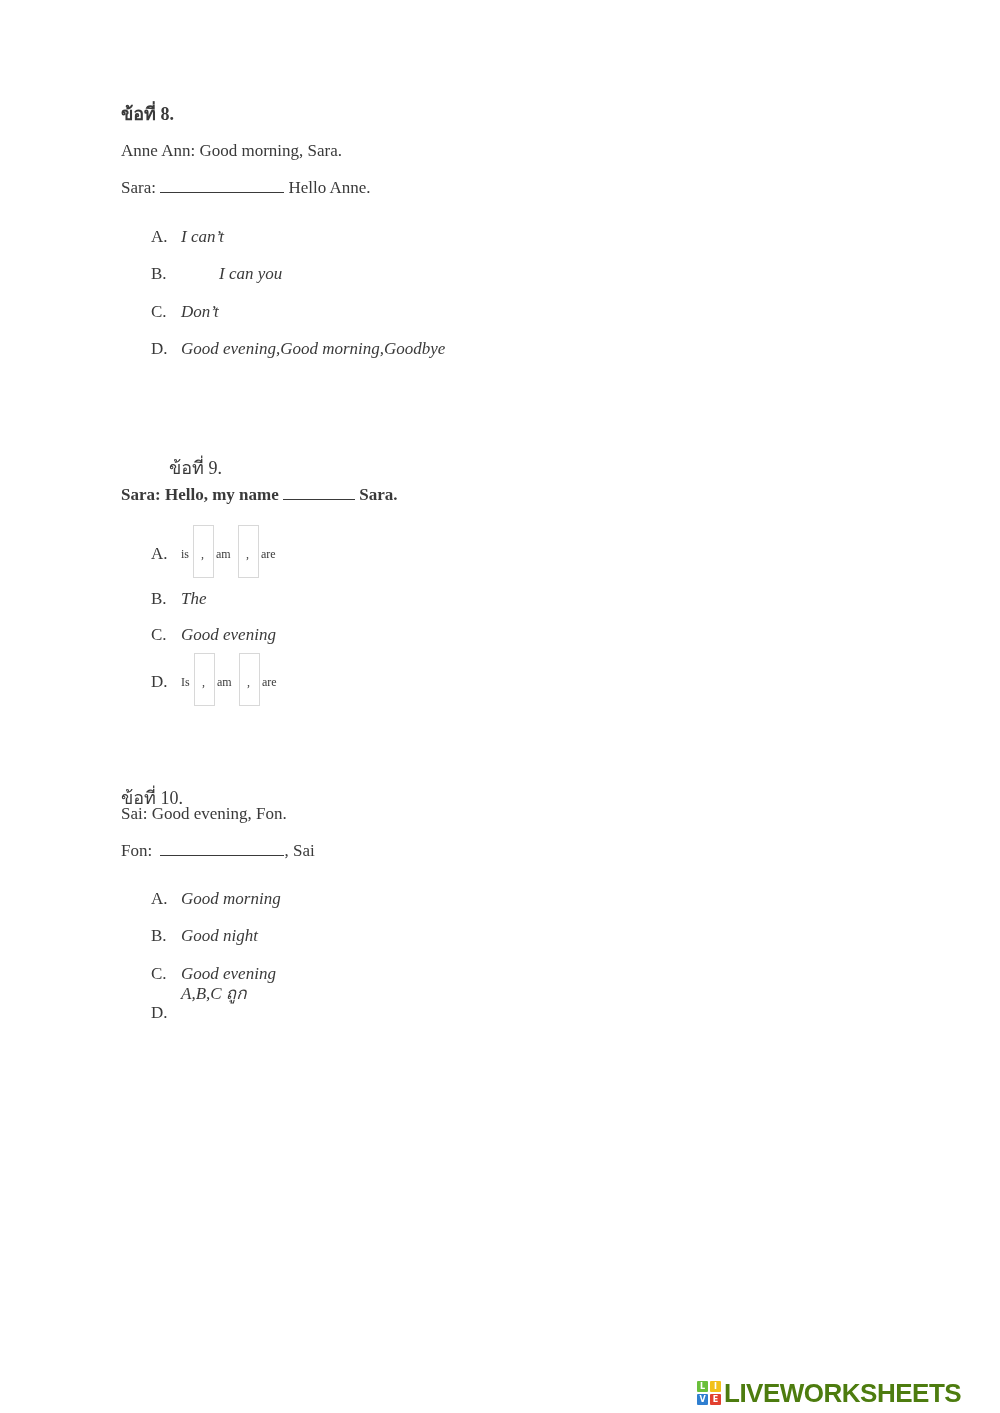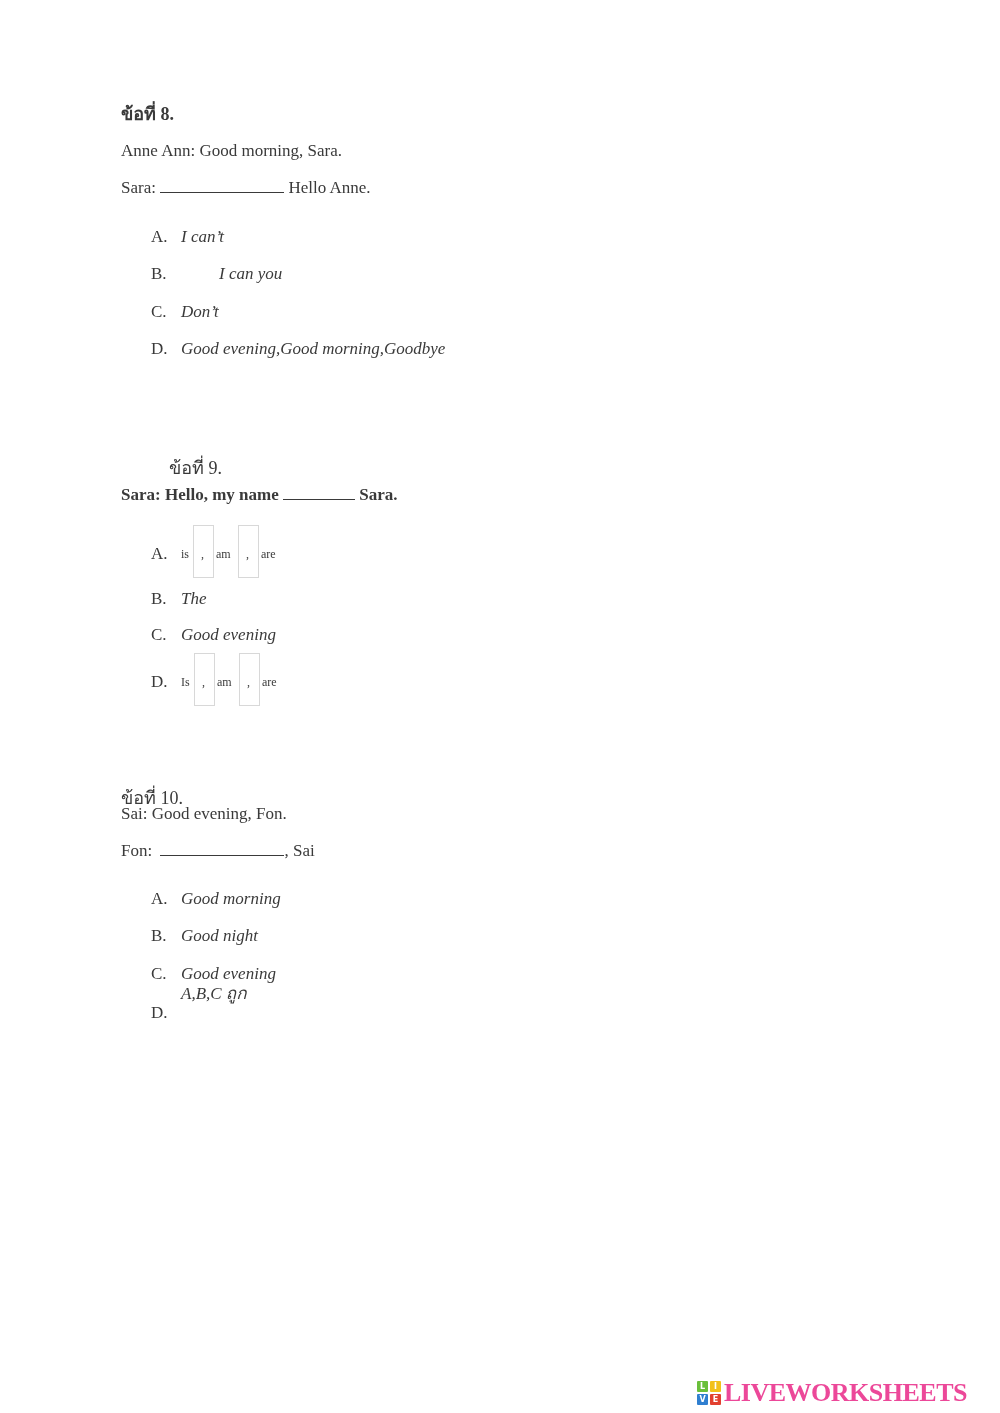--- a/index.html
+++ b/index.html
@@ -12,21 +12,21 @@
   .opt-letter { position:absolute; font-size:17px; line-height:20px; }
   .opt-text { position:absolute; font-size:17px; line-height:20px; white-space:nowrap;font-style:italic; }
   .blank { display:inline-block; border-bottom:1px solid #3a3a3a; height:15px; vertical-align:baseline; }
   .box {
     position:absolute; border:1px solid #d8d8d8; width:21px; height:53px; box-sizing:border-box;
   }
   .inline-words { position:absolute; font-size:12px; line-height:20px; white-space:nowrap; }
   .logo { position:absolute; left:697px; top:1379px; height:28px; display:flex; align-items:center; }
   .tiles { display:grid; grid-template-columns:11px 11px; grid-template-rows:11px 11px; gap:2px; margin-right:3px; }
   .tile { font-family:"DejaVu Sans", sans-serif; font-size:8px; font-weight:bold; color:#fff; display:flex; align-items:center; justify-content:center; border-radius:1px; line-height:11px; }
-  .wordmark { font-family:Liberation Serif, serif; font-weight:bold; font-size:26px; letter-spacing:-0.5px; color:#ec4899; line-height:28px; }
+  .wordmark { font-family:Liberation Sans, sans-serif; font-weight:bold; font-size:26px; letter-spacing:-0.5px; color:#4d7c0f; line-height:28px; }
 </style>
 </head>
 <body>
 
 <div>
   <div class="t q-head" style="left:121px;top:104px;font-weight:bold;">ข้อที่ 8.</div>
   <div class="t" style="left:121px;top:141px;">Anne Ann: Good morning, Sara.</div>
   <div class="t" style="left:121px;top:177px;">
     <span>Sara:</span>
     <span class="blank" style="width:124px;"></span>

